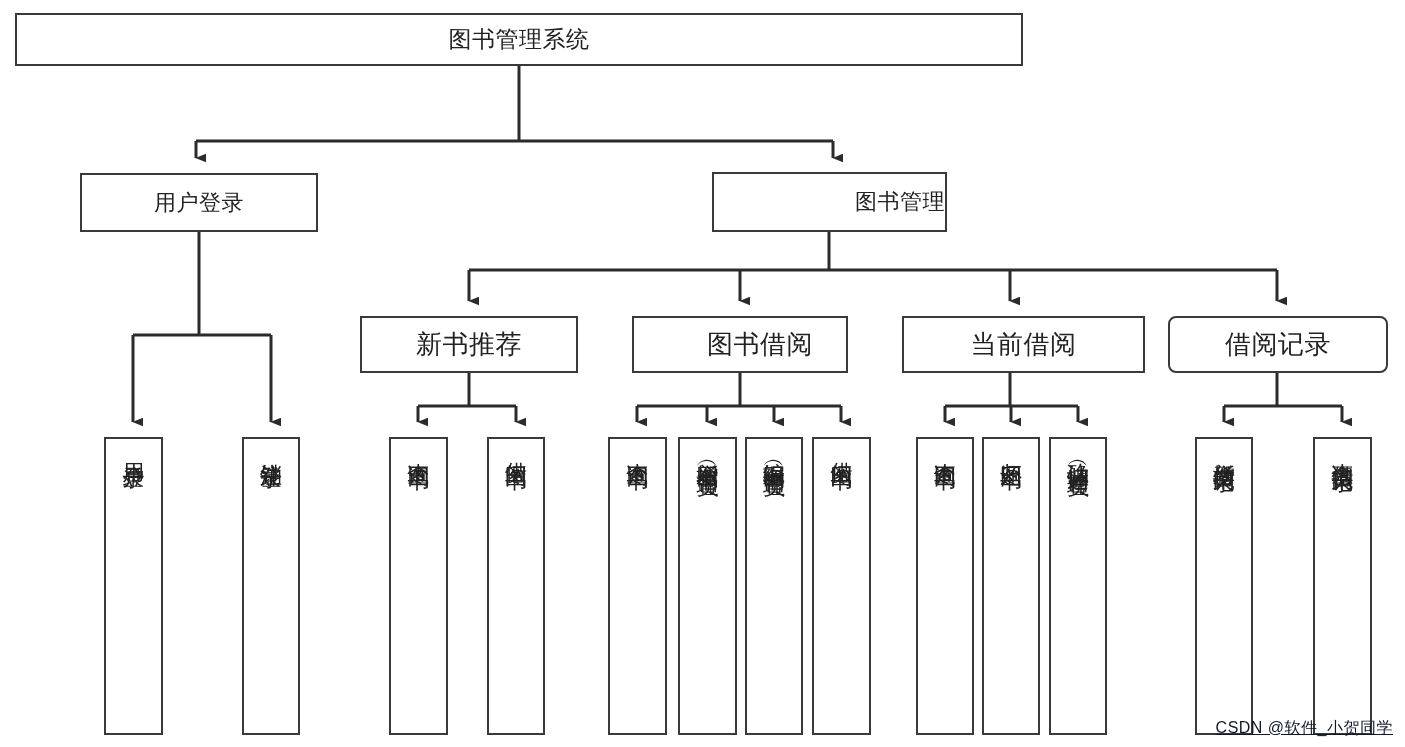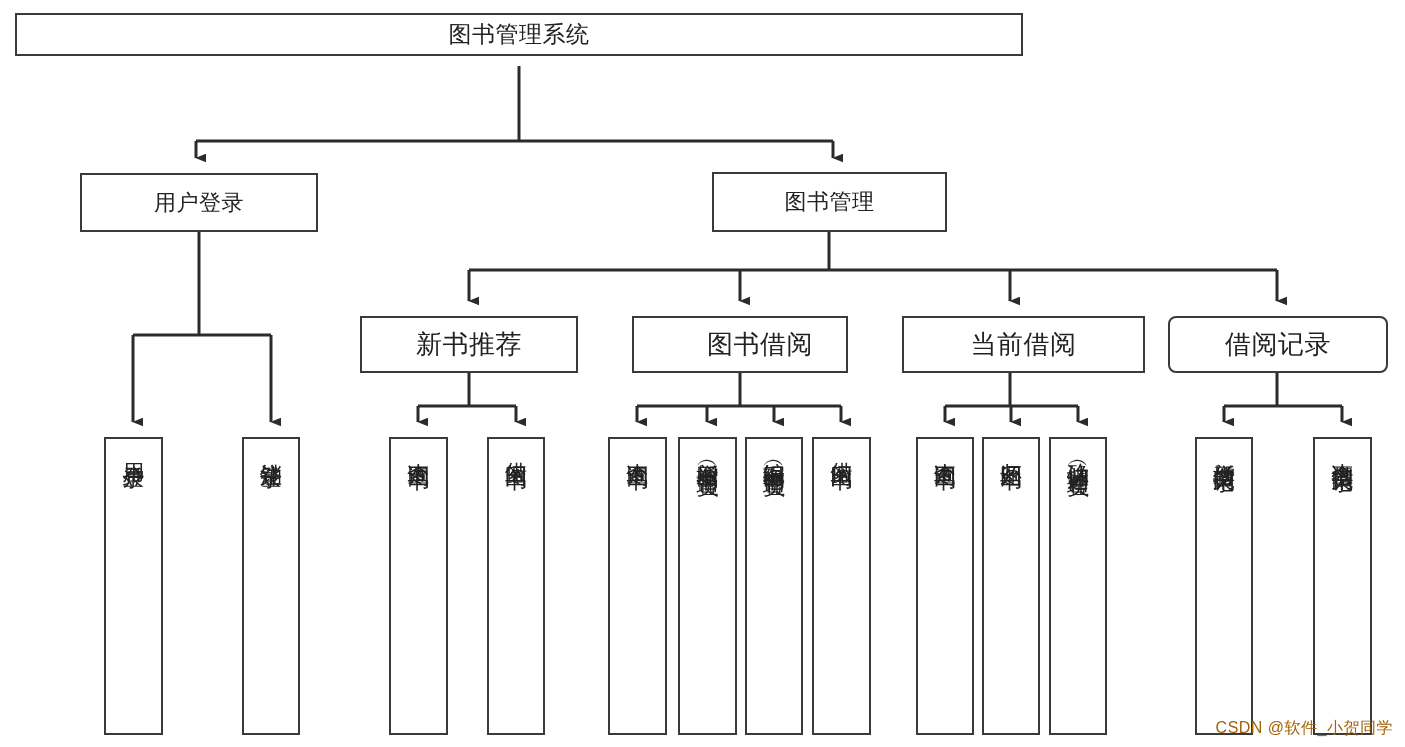--- a/index.html
+++ b/index.html
@@ -134,28 +134,28 @@
       <g>
         <path d="M 1277 373 L 1277 406"></path>
         <path d="M 1224 406 L 1342 406"></path>
         <path d="M 1224 406 L 1224 422" marker-end="url(#arrowhead)"></path>
         <path d="M 1342 406 L 1342 422" marker-end="url(#arrowhead)"></path>
       </g>
 
     </g>
   </svg>
 
-  <div class="node-box root" style="left: 15px; top: 13px; width: 1008px; height: 43px; border-color: rgb(58, 58, 58); background: rgb(255, 255, 255);">
+  <div class="node-box root" style="left: 15px; top: 13px; width: 1008px; height: 53px; border-color: rgb(58, 58, 58); background: rgb(255, 255, 255);">
     <span class="node-label" style="color: rgb(34, 34, 34);">图书管理系统</span>
   </div>
 
   <div class="node-box level1" style="left: 80px; top: 173px; width: 238px; height: 59px; border-color: rgb(58, 58, 58); background: rgb(255, 255, 255);">
     <span class="node-label" style="color: rgb(34, 34, 34);">用户登录</span>
   </div>
-  <div class="node-box level1" style="left: 712px; top: 172px; width: 235px; height: 60px; border-color: rgb(58, 58, 58); background: rgb(255, 255, 255);">
+  <div class="node-box level1" style="left: 712px; top: 172px; width: 235px; height: 60px; border-color: rgb(58, 58, 58); background: rgb(255, 255, 255); justify-content: flex-end;">
     <span class="node-label" style="color: rgb(34, 34, 34);">图书管理</span>
   </div>
 
   <div class="node-box level2" style="left: 360px; top: 316px; width: 218px; height: 57px; border-color: rgb(58, 58, 58); background: rgb(255, 255, 255);">
     <span class="node-label" style="color: rgb(34, 34, 34);">新书推荐</span>
   </div>
   <div class="node-box level2" style="left: 632px; top: 316px; width: 216px; height: 57px; border-color: rgb(58, 58, 58); background: rgb(255, 255, 255); padding-left: 40px;">
     <span class="node-label" style="color: rgb(34, 34, 34);">图书借阅</span>
   </div>
   <div class="node-box level2" style="left: 902px; top: 316px; width: 243px; height: 57px; border-color: rgb(58, 58, 58); background: rgb(255, 255, 255);">
@@ -198,15 +198,15 @@
   <div class="node-box vertical" style="left: 1049px; top: 437px; width: 58px; height: 298px; border-color: rgb(58, 58, 58); background: rgb(255, 255, 255);">
     <span class="node-label" style="color: rgb(34, 34, 34);">确认归还（管理员）</span>
   </div>
   <div class="node-box vertical" style="left: 1195px; top: 437px; width: 58px; height: 298px; border-color: rgb(58, 58, 58); background: rgb(255, 255, 255);">
     <span class="node-label" style="color: rgb(34, 34, 34);">新增借阅记录</span>
   </div>
   <div class="node-box vertical" style="left: 1313px; top: 437px; width: 59px; height: 298px; border-color: rgb(58, 58, 58); background: rgb(255, 255, 255);">
     <span class="node-label" style="color: rgb(34, 34, 34);">查询借阅记录</span>
   </div>
 
-  <div id="watermark" style="color: #a16207;">CSDN @软件_小贺同学</div>
+  <div id="watermark" style="color: #0f172a; text-decoration: underline;">CSDN @软件_小贺同学</div>
 
 </div>
 
 </body></html>

